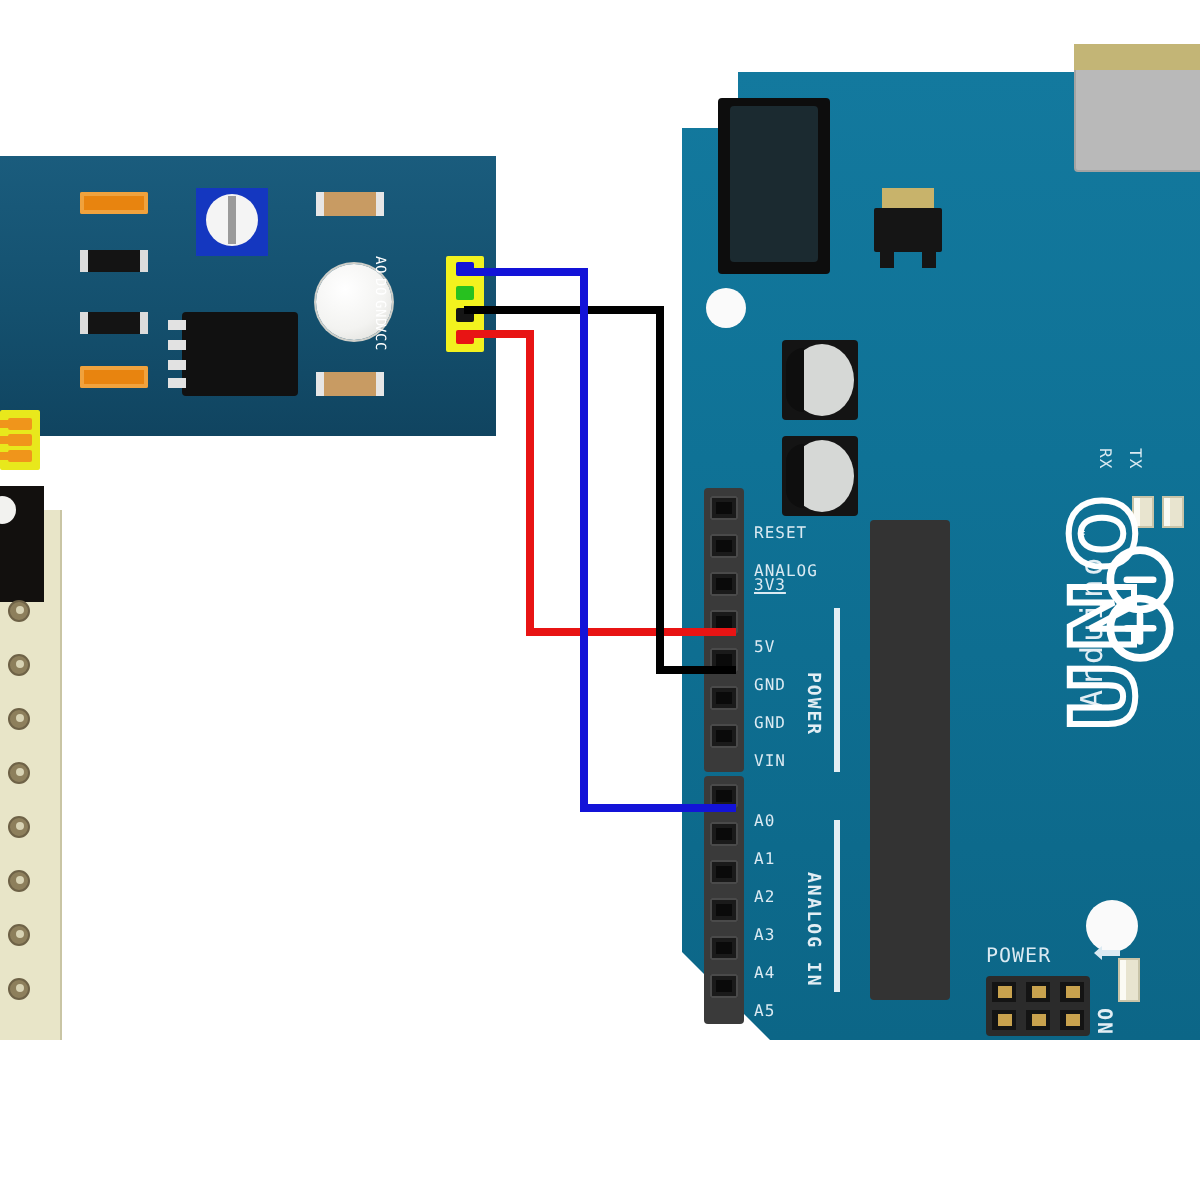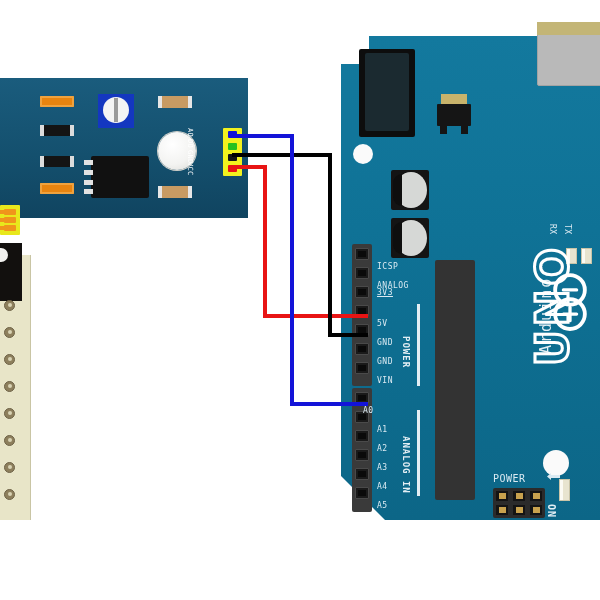--- a/index.html
+++ b/index.html
@@ -263,21 +263,21 @@
       <span class="hpin" style="top:80px;">
           <i></i>
         </span>
       <span class="hpin" style="top:99px;">
           <i></i>
         </span>
       <span class="hpin" style="top:118px;">
           <i></i>
         </span>
     </div>
-    <span class="silk" style="left:36px;top:226px;">ICSP</span>
+    <span class="silk" style="left:36px;top:226px;">RESET</span>
     <span class="silk" style="left:36px;top:245px;">ANALOG</span>
     <span class="silk" style="left:36px;top:252px;text-decoration:underline;">3V3</span>
     <span class="silk" style="left:36px;top:283px;">5V</span>
     <span class="silk" style="left:36px;top:302px;">GND</span>
     <span class="silk" style="left:36px;top:321px;">GND</span>
     <span class="silk" style="left:36px;top:340px;">VIN</span>
     <div class="silkbar" style="left:76px;top:268px;width:3px;height:82px;"></div>
     <div class="abs rot90cw" style="left:70px;top:300px;">
       <span class="grp">POWER</span>
     </div>
@@ -295,21 +295,21 @@
       <span class="hpin" style="top:61px;">
           <i></i>
         </span>
       <span class="hpin" style="top:80px;">
           <i></i>
         </span>
       <span class="hpin" style="top:99px;">
           <i></i>
         </span>
     </div>
-    <span class="silk" style="left:22px;top:370px;">A0</span>
+    <span class="silk" style="left:36px;top:370px;">A0</span>
     <span class="silk" style="left:36px;top:389px;">A1</span>
     <span class="silk" style="left:36px;top:408px;">A2</span>
     <span class="silk" style="left:36px;top:427px;">A3</span>
     <span class="silk" style="left:36px;top:446px;">A4</span>
     <span class="silk" style="left:36px;top:465px;">A5</span>
     <div class="silkbar" style="left:76px;top:374px;width:3px;height:86px;"></div>
     <div class="abs rot90cw" style="left:70px;top:400px;">
       <span class="grp">ANALOG IN</span>
     </div>
 

